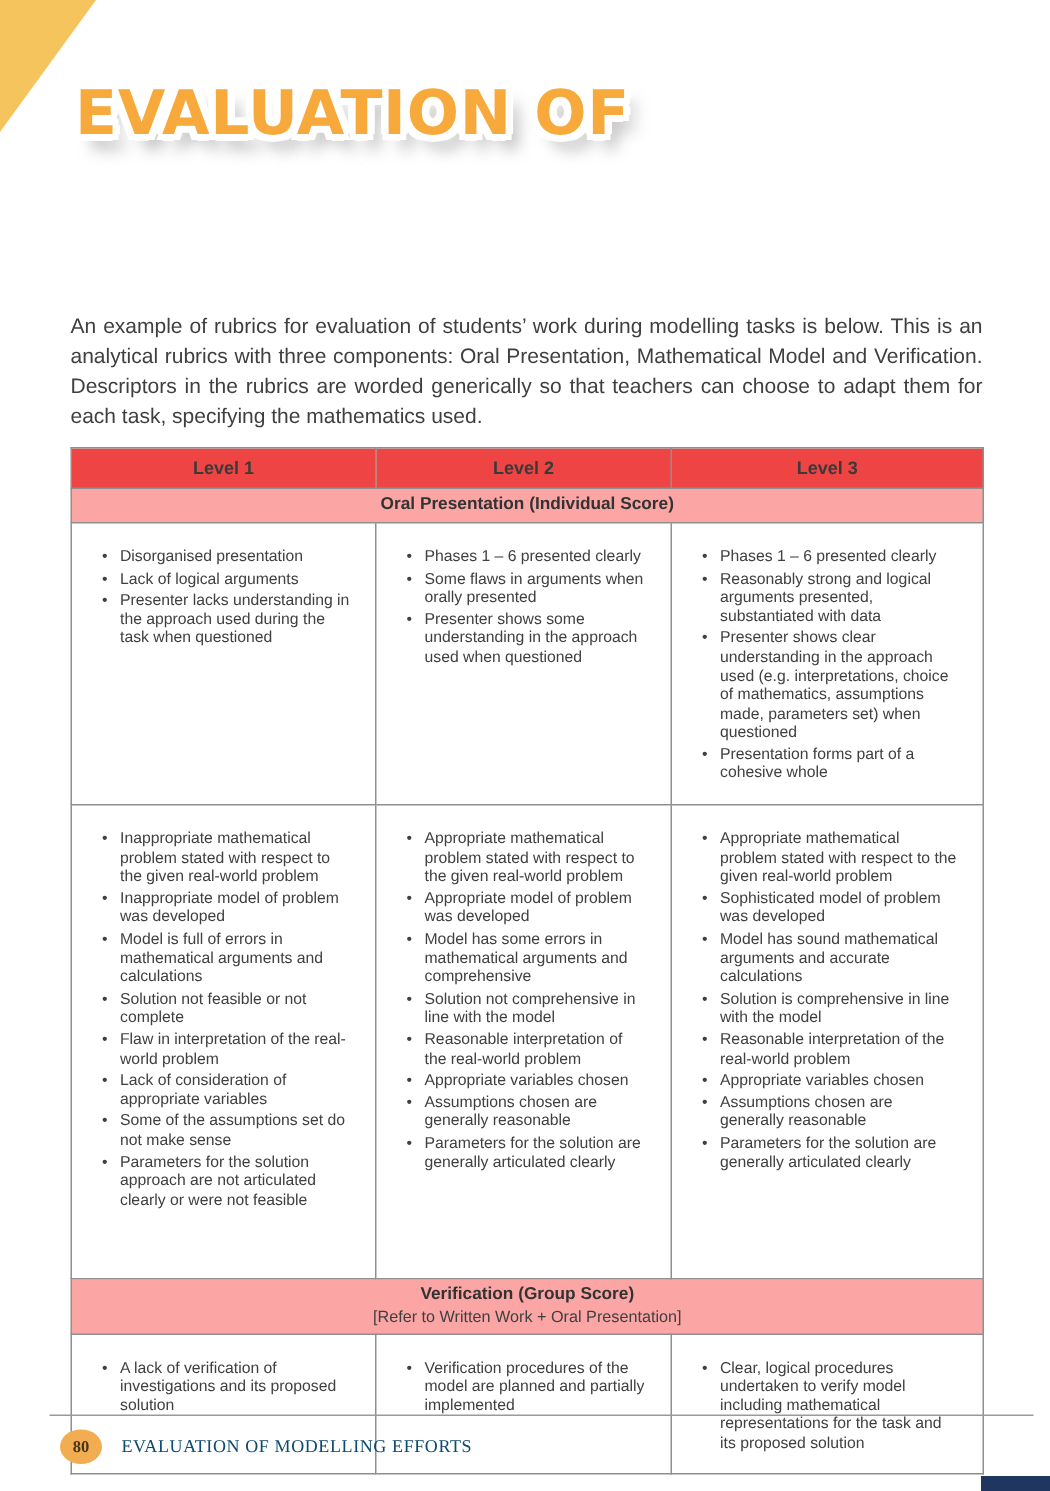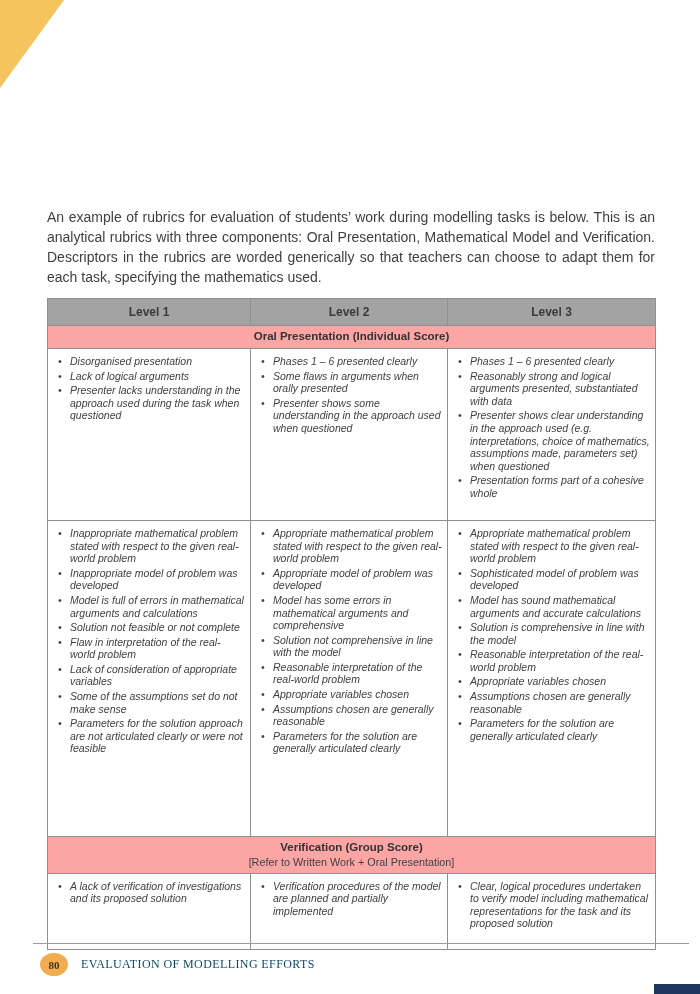--- a/index.html
+++ b/index.html
@@ -37,34 +37,34 @@
     font-size:14px; line-height:1.44; color:#3F3F3F; text-align:justify;
   }
 
   
   .rubric-table {
     position:absolute; left:47px; top:298px; width:608px;
     border-collapse:collapse; table-layout:fixed;
   }
   .rubric-table th, .rubric-table td { border:1px solid #8F8F8F; }
   .header-cell {
-    background:#a3a3a3; height:24px; text-align:center;
+    background:#ef4444; height:24px; text-align:center;
     font-size:12px; font-weight:bold; color:#3A3A3A;
   }
   .band-cell { background:#fca5a5; text-align:center; padding:3px 0 4px 0; }
   .band-title { font-weight:bold; font-size:11.5px; color:#333333; line-height:1.3; }
   .band-subtitle { font-size:10.8px; color:#3F3F3F; line-height:1.3; }
   .band-subtitle:empty { display:none; }
   .body-cell { vertical-align:top; padding:6px 5px 4px 7px; background:#ffffff; }
   .row-oral  { height:172px; }
   .row-math  { height:316px; }
   .row-verif { height:76px; }
   ul.bullets {
-    margin:0; padding:0; list-style:none;
-    font-size:10.5px; line-height:1.2; color:#404040;font-style:italic;
+    margin:10px; padding:0; list-style:none;
+    font-size:10.5px; line-height:1.2; color:#404040;
   }
   ul.bullets li { position:relative; padding-left:15px; margin-bottom:2px; }
   ul.bullets li::before { content:"\2022"; position:absolute; left:3px; top:0; }
   .row-verif ul.bullets { line-height:1.18; }
 
   
   .footer-rule { position:absolute; left:33px; width:656px; top:943px; height:1px; background:#9A9A9A; }
   .page-footer { position:absolute; left:40px; top:953px; display:flex; align-items:center; }
   .page-badge {
     width:28px; height:23px; border-radius:50%;
@@ -78,20 +78,21 @@
 
   
   .corner-bar { position:absolute; right:0; bottom:0; width:46px; height:10px; background:#1F3660; }
 </style>
 </head>
 <body>
 
 <div class="corner-triangle"></div>
 
 <h1 class="title-block">
+  <span class="title-line">EVALUATION OF</span>
 </h1>
 
 <p class="intro">An example of rubrics for evaluation of students’ work during modelling tasks is below. This is an analytical rubrics with three components: Oral Presentation, Mathematical Model and Verification. Descriptors in the rubrics are worded generically so that teachers can choose to adapt them for each task, specifying the mathematics used.</p>
 
 <table class="rubric-table">
   <colgroup>
     <col style="width:203px">
     <col style="width:197px">
     <col style="width:208px">
   </colgroup>

